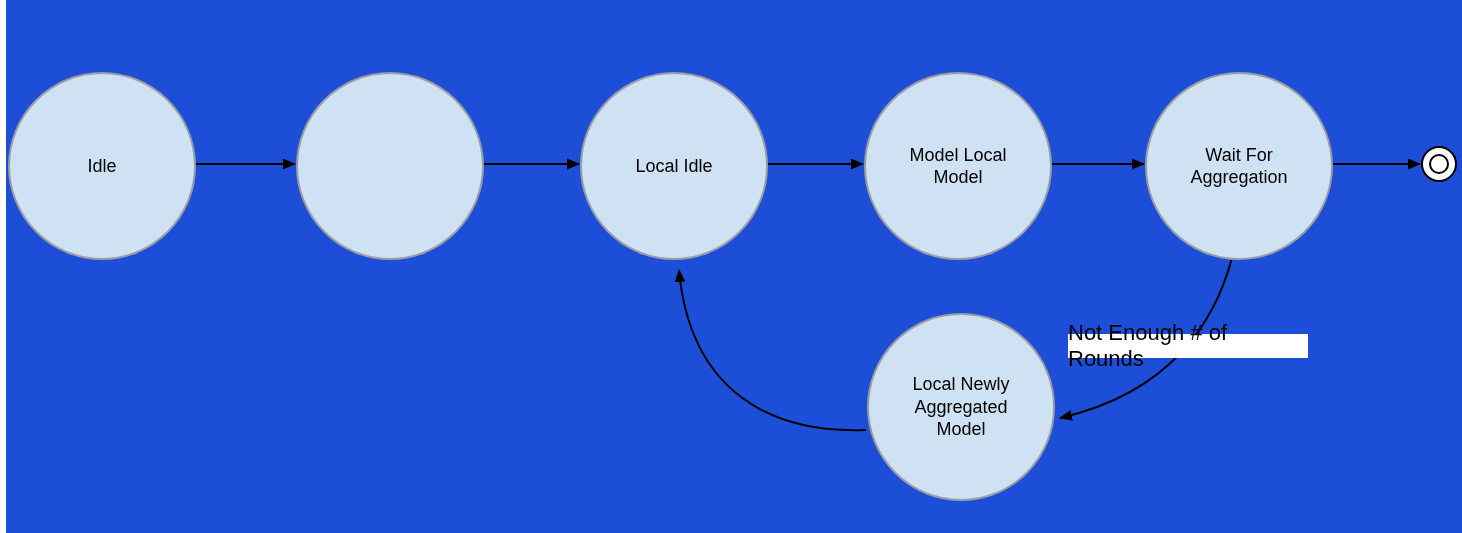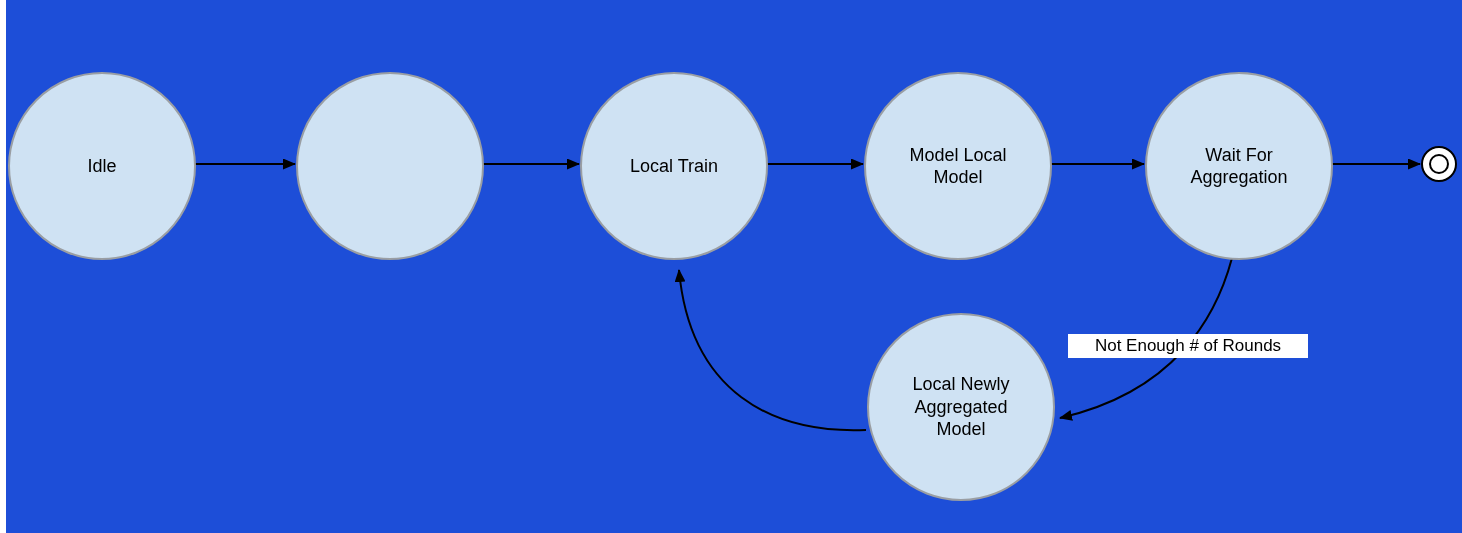--- a/index.html
+++ b/index.html
@@ -49,21 +49,21 @@
     pointer-events: none;
   }
   .edge-label {
     position: absolute;
     width: 240px;
     height: 24px;
     display: flex;
     align-items: center;
     justify-content: center;
     text-align: left;
-    font-size: 17px;
+    font-size: 22px;
     color: #000000;
     background: #ffffff;
   }
 </style>
 </head>
 <body>
 
 <div class="canvas">
 
   <svg class="diagram-svg" width="1462" height="533" viewBox="0 0 1462 533">
@@ -87,20 +87,20 @@
     <circle class="state-circle" cx="668" cy="166" r="93" fill="#cfe2f3"></circle>
     <circle class="state-circle" cx="952" cy="166" r="93" fill="#cfe2f3"></circle>
     <circle class="state-circle" cx="1233" cy="166" r="93" fill="#cfe2f3"></circle>
     <circle class="state-circle" cx="955" cy="407" r="93" fill="#cfe2f3"></circle>
 
     <circle class="final-circle" cx="1433" cy="164" r="17"></circle>
     <circle class="final-circle" cx="1433" cy="164" r="9"></circle>
   </svg>
 
   <div class="node-label" style="left:31px; top:121px;">Idle</div>
-  <div class="node-label" style="left:603px; top:121px;">Local Train</div>
+  <div class="node-label" style="left:603px; top:121px;">Local Idle</div>
   <div class="node-label" style="left:887px; top:121px;">Model Local Model</div>
   <div class="node-label" style="left:890px; top:362px;">Local Newly Aggregated Model</div>
   <div class="node-label" style="left:1168px; top:121px;">Wait For Aggregation</div>
 
   <div class="edge-label" style="left:1062px; top:334px;">Not Enough # of Rounds</div>
 
 </div>
 
 </body></html>

